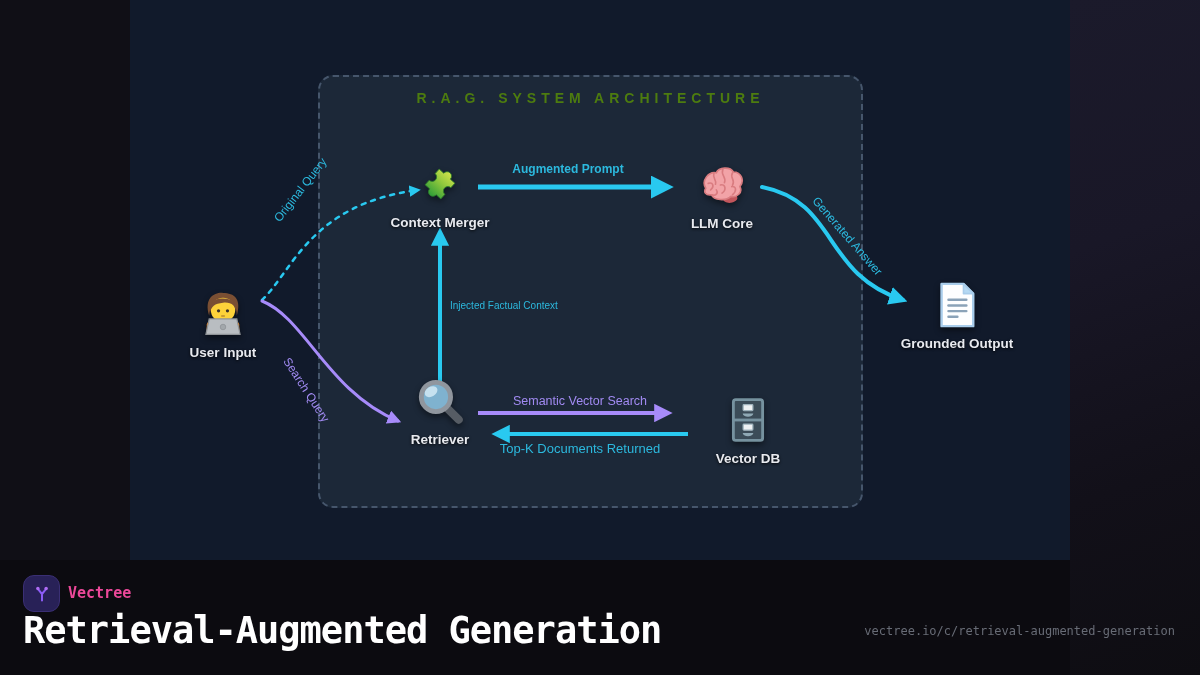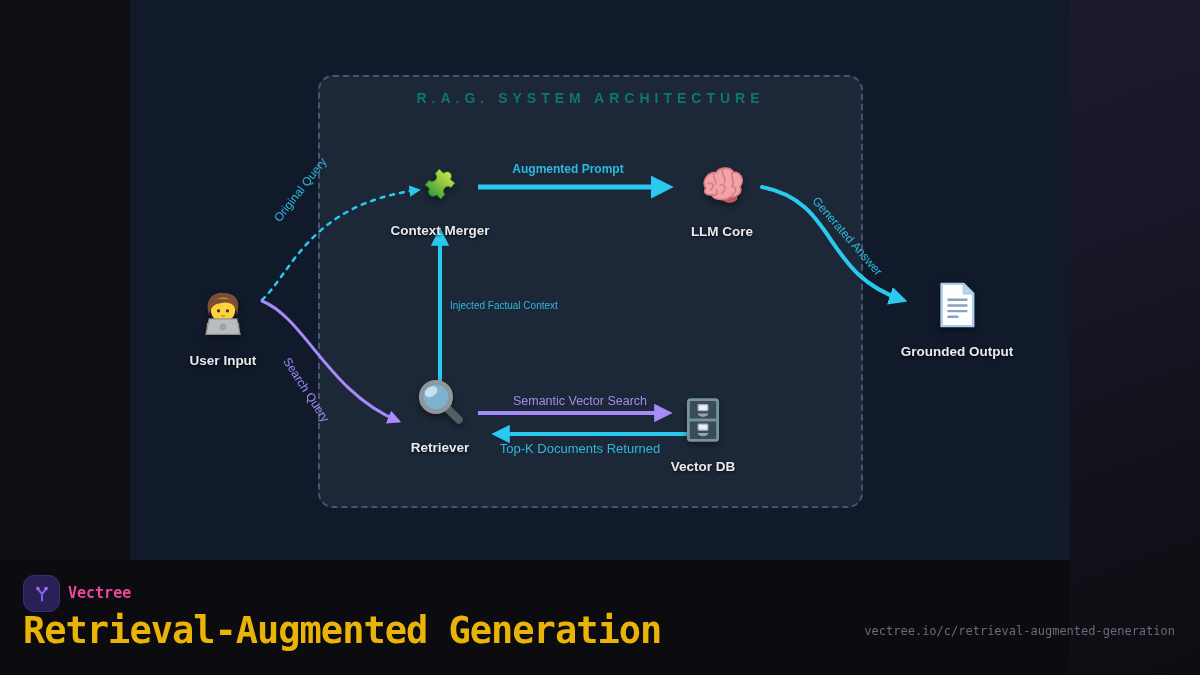--- a/index.html
+++ b/index.html
@@ -10,32 +10,32 @@
   .left-strip   { position:absolute; left:0; top:0; width:130px; height:560px; background:#100f16; }
   .center-band  { position:absolute; left:130px; top:0; width:940px; height:560px; background:#111a2b; }
   .right-strip  { position:absolute; left:1070px; top:0; width:130px; height:675px;
                   background:linear-gradient(160deg,#1b1a2b 0%,#191727 35%,#121019 70%,#0e0d12 100%); }
   .footer-band  { position:absolute; left:0; top:560px; width:1070px; height:115px; background:#0c0b10; }
 
   
   .panel { position:absolute; left:318px; top:75px; width:545px; height:433px;
            background:#1c2838; border:2px dashed #46566c; border-radius:15px; }
   .panel-title { position:absolute; left:318px; top:90px; width:545px; text-align:center;
-                 color:#0f766e; font-size:14px; font-weight:bold; letter-spacing:5px; }
+                 color:#4d7c0f; font-size:14px; font-weight:bold; letter-spacing:5px; }
 
   
   .node { position:absolute; width:160px; display:flex; flex-direction:column; align-items:center; }
   .node .icon { width:52px; height:52px; filter:drop-shadow(0 3px 3px rgba(0,0,0,.45)); }
-  .node .nlabel { margin-top:13px; color:#e8eaef; font-size:13.5px; font-weight:bold;
+  .node .nlabel { margin-top:5px; color:#e8eaef; font-size:13.5px; font-weight:bold;
                   text-shadow:0 1px 3px rgba(0,0,0,.85); white-space:nowrap; }
   .n-user    { left:143px; top:288px; }
   .n-merger  { left:360px; top:158px; }
   .n-llm     { left:642px; top:159px; }
   .n-retr    { left:360px; top:375px;text-align:center; }
-  .n-vdb     { left:623px; top:394px; }
+  .n-vdb     { left:668px; top:394px; }
   .n-out     { left:877px; top:279px; }
 
   
   svg.edges { position:absolute; left:0; top:0; width:1200px; height:675px; pointer-events:none; }
 
   
   .elabel { position:absolute; font-size:12px; white-space:nowrap; }
   .cyan-t   { color:#2cb9de; }
   .purple-t { color:#a18af2; }
   .lbl-original  { left:271px; top:216px; transform:rotate(-52deg); transform-origin:left top; }
@@ -44,21 +44,21 @@
   .lbl-injected  { left:450px; top:300px; font-size:10px; }
   .lbl-semantic  { left:460px; top:394px; width:240px; text-align:center; font-size:12.5px; }
   .lbl-topk      { left:460px; top:441px; width:240px; text-align:center; font-size:13px; }
   .lbl-generated { left:820px; top:194px; transform:rotate(49deg); transform-origin:left top; }
 
   
   .logo { position:absolute; left:23px; top:575px; width:37px; height:37px; border-radius:11px;
           background:#282157; border:1px solid #3a2f74; display:flex; align-items:center; justify-content:center; }
   .brand-name { position:absolute; left:68px; top:584px; color:#ec4899; font-size:15px; font-weight:bold;
                 font-family:"DejaVu Sans Mono", monospace; }
-  .main-title { position:absolute; left:23px; top:609px; color:#eab308; font-size:37px; font-weight:bold;
+  .main-title { position:absolute; left:23px; top:609px; color:#ffffff; font-size:37px; font-weight:bold;
                 font-family:"DejaVu Sans Mono", monospace; letter-spacing:-1px; white-space:nowrap; }
   .page-url   { position:absolute; right:25px; top:624px; color:#686c76; font-size:12px;
                 font-family:"DejaVu Sans Mono", monospace; }
 </style>
 </head>
 <body>
 
 <div class="left-strip"></div>
 <div class="center-band"></div>
 <div class="right-strip"></div>

